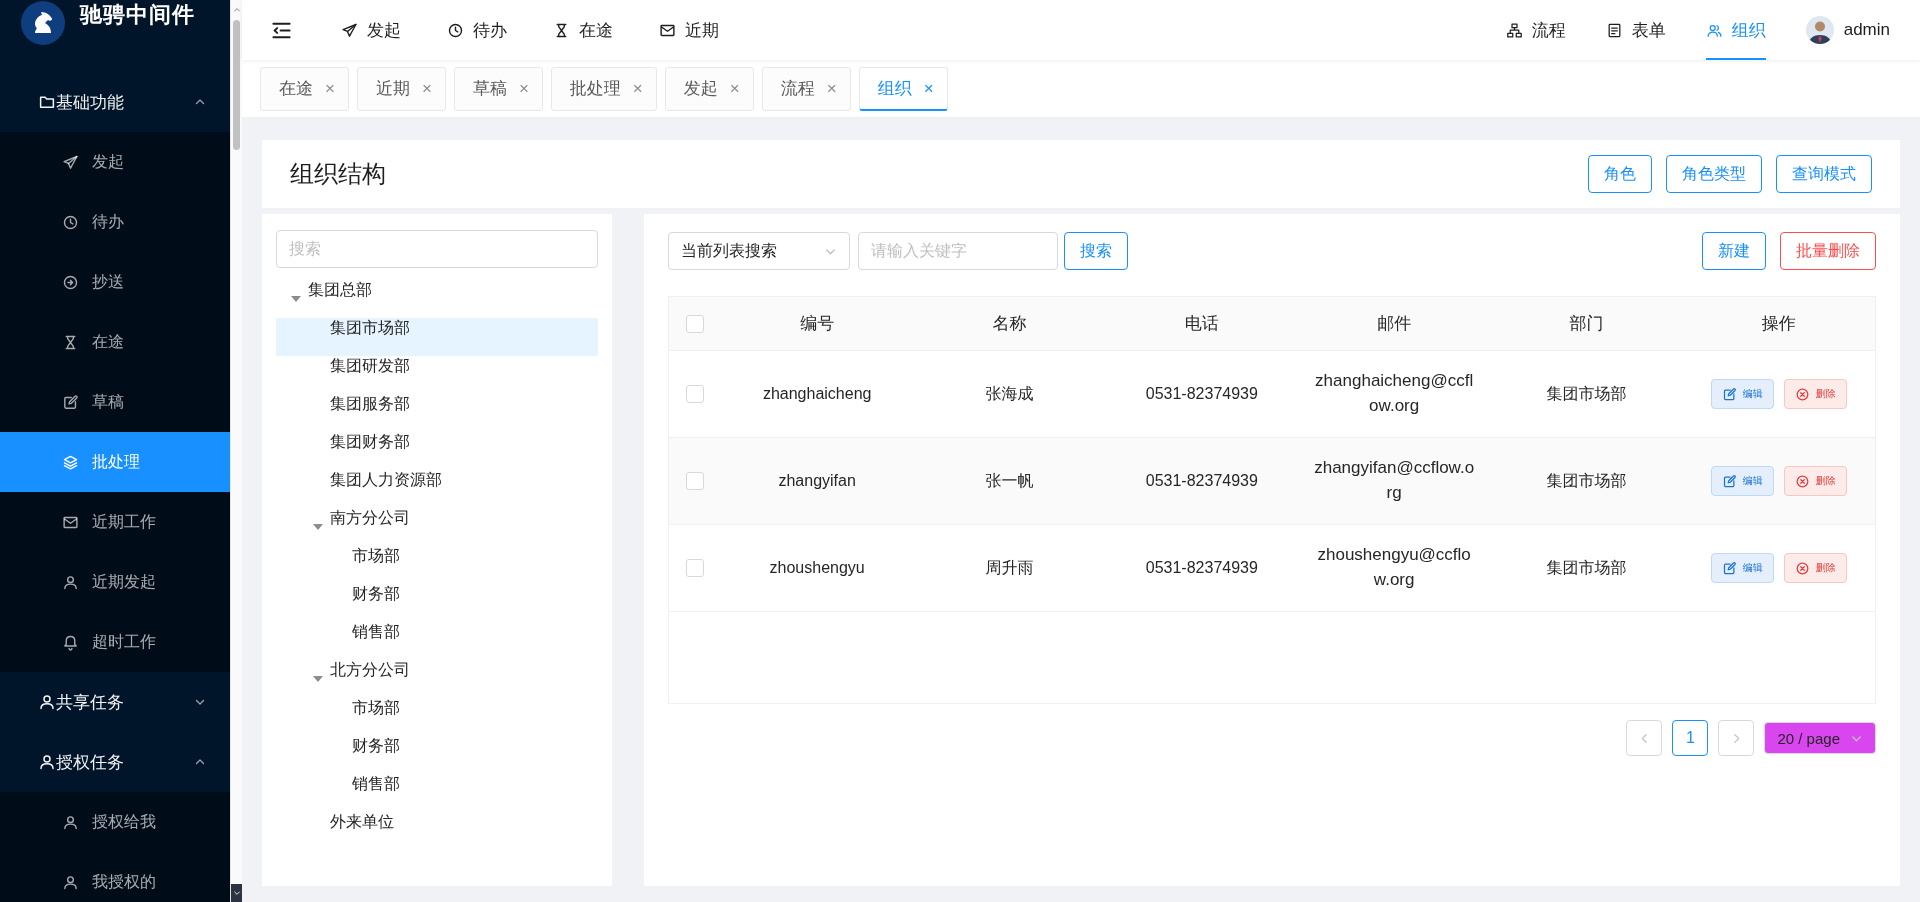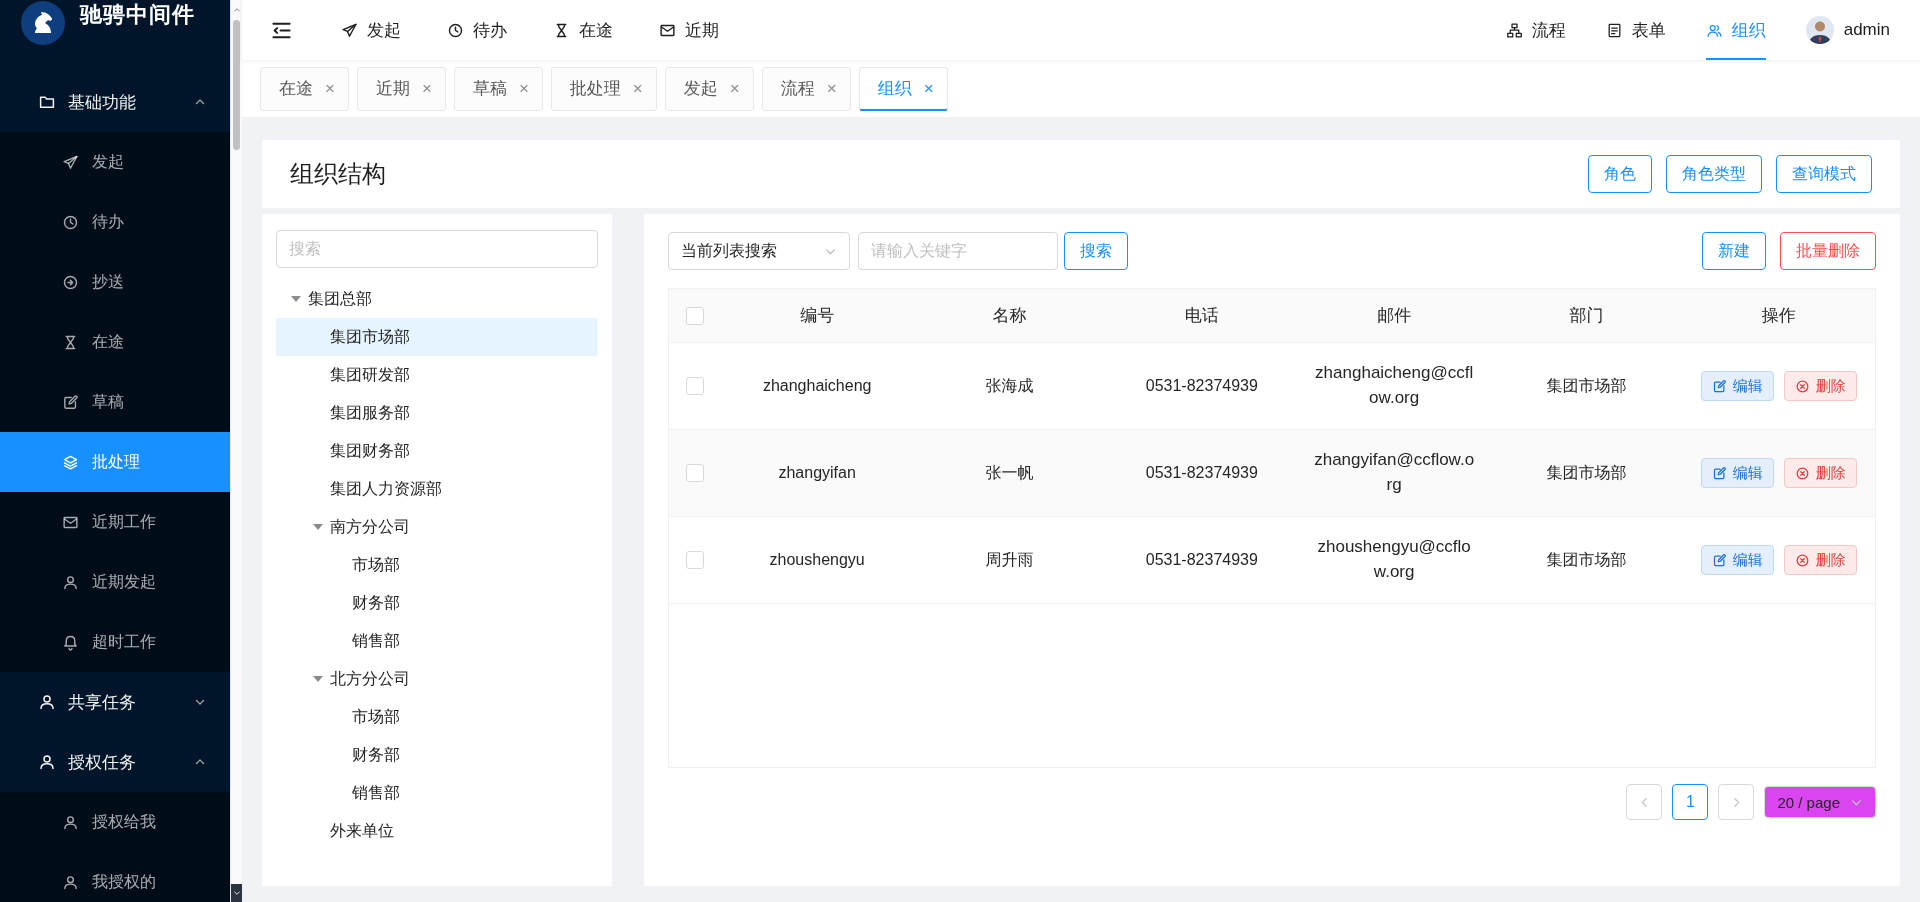--- a/index.html
+++ b/index.html
@@ -7,21 +7,21 @@
   body{font-family:"Liberation Sans","DejaVu Sans",sans-serif;background:#f0f2f5;color:#262626;overflow:hidden}
   .app{display:flex;width:1920px;height:902px}
   [data-icon]{display:inline-block}
   [data-icon] svg{width:100%;height:100%;display:block}
 
   
   .sidebar{width:230px;height:902px;background:#001529;flex:none;overflow:hidden}
   .logo{height:72px;display:flex;gap:14px;padding:0 20px}
   .logo-mark{width:46px;height:46px}
   .logo-title{color:#fff;font-size:22px;font-weight:bold;letter-spacing:1px;white-space:nowrap}
-  .menu-section{height:60px;display:flex;align-items:center;gap:12px;padding:0 24px 0 38px;color:rgba(255,255,255,.95);font-size:17px;cursor:pointer}
+  .menu-section{height:60px;display:flex;align-items:center;gap:0;padding:0 24px 0 38px;color:rgba(255,255,255,.95);font-size:17px;cursor:pointer}
   .mi-icon{width:18px;height:18px;flex:none}
   .mi-arrow{margin-left:auto;width:12px;height:12px;color:rgba(255,255,255,.6);flex:none}
   .submenu{background:#000c17}
   .menu-item{height:60px;display:flex;align-items:center;gap:13px;padding:0 16px 0 62px;color:rgba(255,255,255,.65);font-size:16px;cursor:pointer;white-space:nowrap}
   .menu-item .mi-icon{width:17px;height:17px}
   .menu-item.active{background:#1890ff;color:#fff}
 
   
   .sidebar-sb{width:12px;height:902px;background:#fafafa;border-left:1px solid #e6e6e6;flex:none;position:relative}
   .sb-btn{position:absolute;left:0;width:11px;height:16px;display:flex;align-items:center;justify-content:center;color:#6f6f6f;cursor:pointer}
@@ -59,48 +59,48 @@
 
   .panels{display:flex;gap:32px;margin-top:6px;height:672px}
   .panel{background:#fff}
   .panel-left{width:350px;flex:none;padding:16px 14px;overflow:hidden}
   .panel-right{flex:1;min-width:0;padding:18px 24px 0;display:flex;flex-direction:column}
 
   .input{height:38px;border:1px solid #d9d9d9;border-radius:4px;padding:0 12px;font-size:16px;color:#262626;background:#fff;outline:none;font-family:inherit}
   .input::placeholder{color:#bfbfbf}
   .tree-search{width:100%;margin-bottom:12px}
 
-  .tree-row{height:38px;display:flex;align-items:center;font-size:16px;color:#262626;cursor:pointer;border-radius:2px}
+  .tree-row{height:38px;display:flex;font-size:16px;color:#262626;cursor:pointer;border-radius:2px}
   .tree-row.selected{background:#e6f4ff}
   .caret{width:24px;flex:none;display:flex;align-items:center;justify-content:center}
   .caret::before{content:"";border-left:5px solid transparent;border-right:5px solid transparent;border-top:6px solid #8c8c8c}
   .caret.empty::before{display:none}
   .d0{padding-left:8px}
   .d1{padding-left:30px}
   .d2{padding-left:52px}
   .tree-label{white-space:nowrap}
 
   .list-toolbar{display:flex;align-items:center;flex:none}
   .scope-select{width:182px;height:38px;border:1px solid #d9d9d9;border-radius:4px;display:flex;align-items:center;justify-content:space-between;padding:12px 12px;font-size:16px;color:#262626;cursor:pointer;background:#fff}
   .sel-arrow{width:13px;height:13px;color:#bfbfbf;flex:none}
   .kw-input{width:200px;margin-left:8px}
   .search-btn{margin-left:6px}
   .toolbar-right{margin-left:auto;display:flex;gap:14px}
 
-  .table{margin-top:18px;border:1px solid #f0f0f0;height:480px;flex:none;background:#fff}
+  .table{margin-top:26px;border:1px solid #f0f0f0;height:408px;flex:none;background:#fff}
   .thead,.trow{display:grid;grid-template-columns:52px repeat(6,1fr)}
   .thead{background:#fafafa;height:54px;border-bottom:1px solid #f0f0f0}
   .th{display:flex;align-items:center;justify-content:center;font-size:17px;color:#262626}
   .trow{height:87px;border-bottom:1px solid #f0f0f0}
   .trow.striped{background:#fafafa}
   .td{display:flex;align-items:center;justify-content:center;font-size:16px;color:#262626;text-align:center;overflow:hidden}
   .email{word-break:break-all;max-width:164px;line-height:1.45;font-size:17px}
   .checkbox{width:18px;height:18px;border:1px solid #d9d9d9;border-radius:3px;background:#fff;display:inline-block;cursor:pointer}
   .td-actions{display:flex;align-items:center;justify-content:center;gap:10px}
-  .btn-mini{height:30px;padding:0 10px;border-radius:4px;font-size:15px;display:inline-flex;align-items:center;gap:6px;cursor:pointer;font-family:inherit;border:1px solid transparent;white-space:nowrap}
+  .btn-mini{height:30px;padding:0 10px;border-radius:4px;font-size:10px;display:inline-flex;align-items:center;gap:6px;cursor:pointer;font-family:inherit;border:1px solid transparent;white-space:nowrap}
   .btn-mini.blue{background:#e4effb;border-color:#bed9f4;color:#1b72d4}
   .btn-mini.red{background:#fdebea;border-color:#f5c7c5;color:#e13c39}
   .btn-mini .mi{width:15px;height:15px;flex:none}
 
   .pagination{display:flex;align-items:center;justify-content:flex-end;gap:10px;margin-top:16px}
   .pg-btn{min-width:36px;height:36px;border:1px solid #d9d9d9;background:#fff;border-radius:4px;display:flex;align-items:center;justify-content:center;font-size:16px;color:#262626;cursor:pointer;font-family:inherit}
   .pg-btn.disabled{color:#c8c8c8}
   .pg-ic{width:13px;height:13px}
   .pg-btn.current{border-color:#1890ff;color:#1890ff}
   .pg-size{height:32px;border:1px solid #d9d9d9;border-radius:4px;display:flex;align-items:center;gap:10px;padding:0 12px;font-size:15px;color:#262626;cursor:pointer;background:#d946ef}

